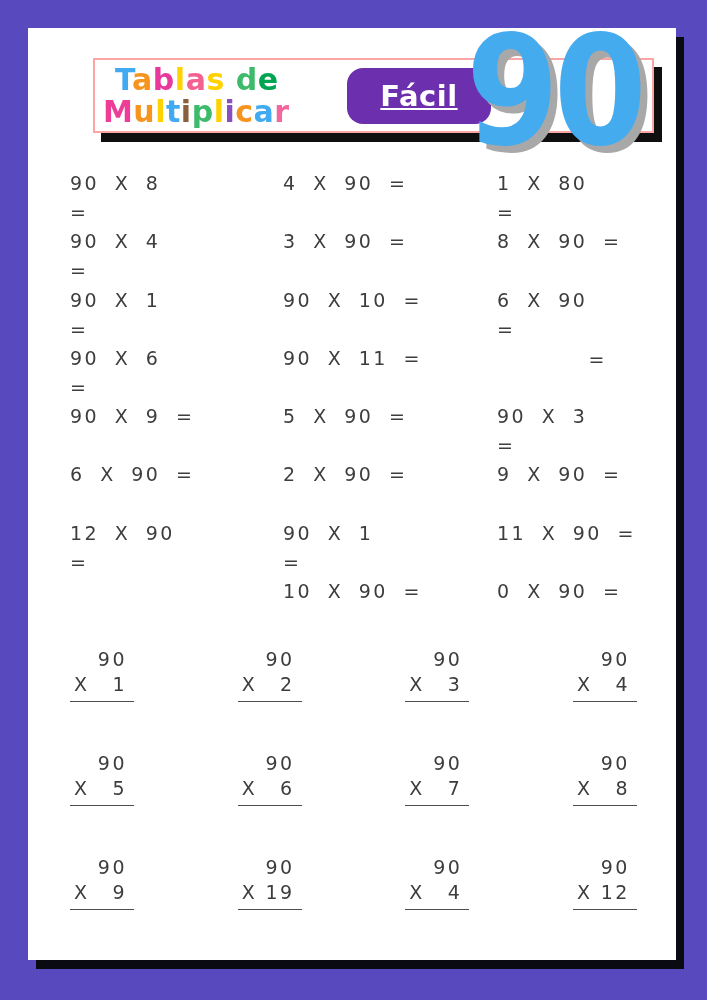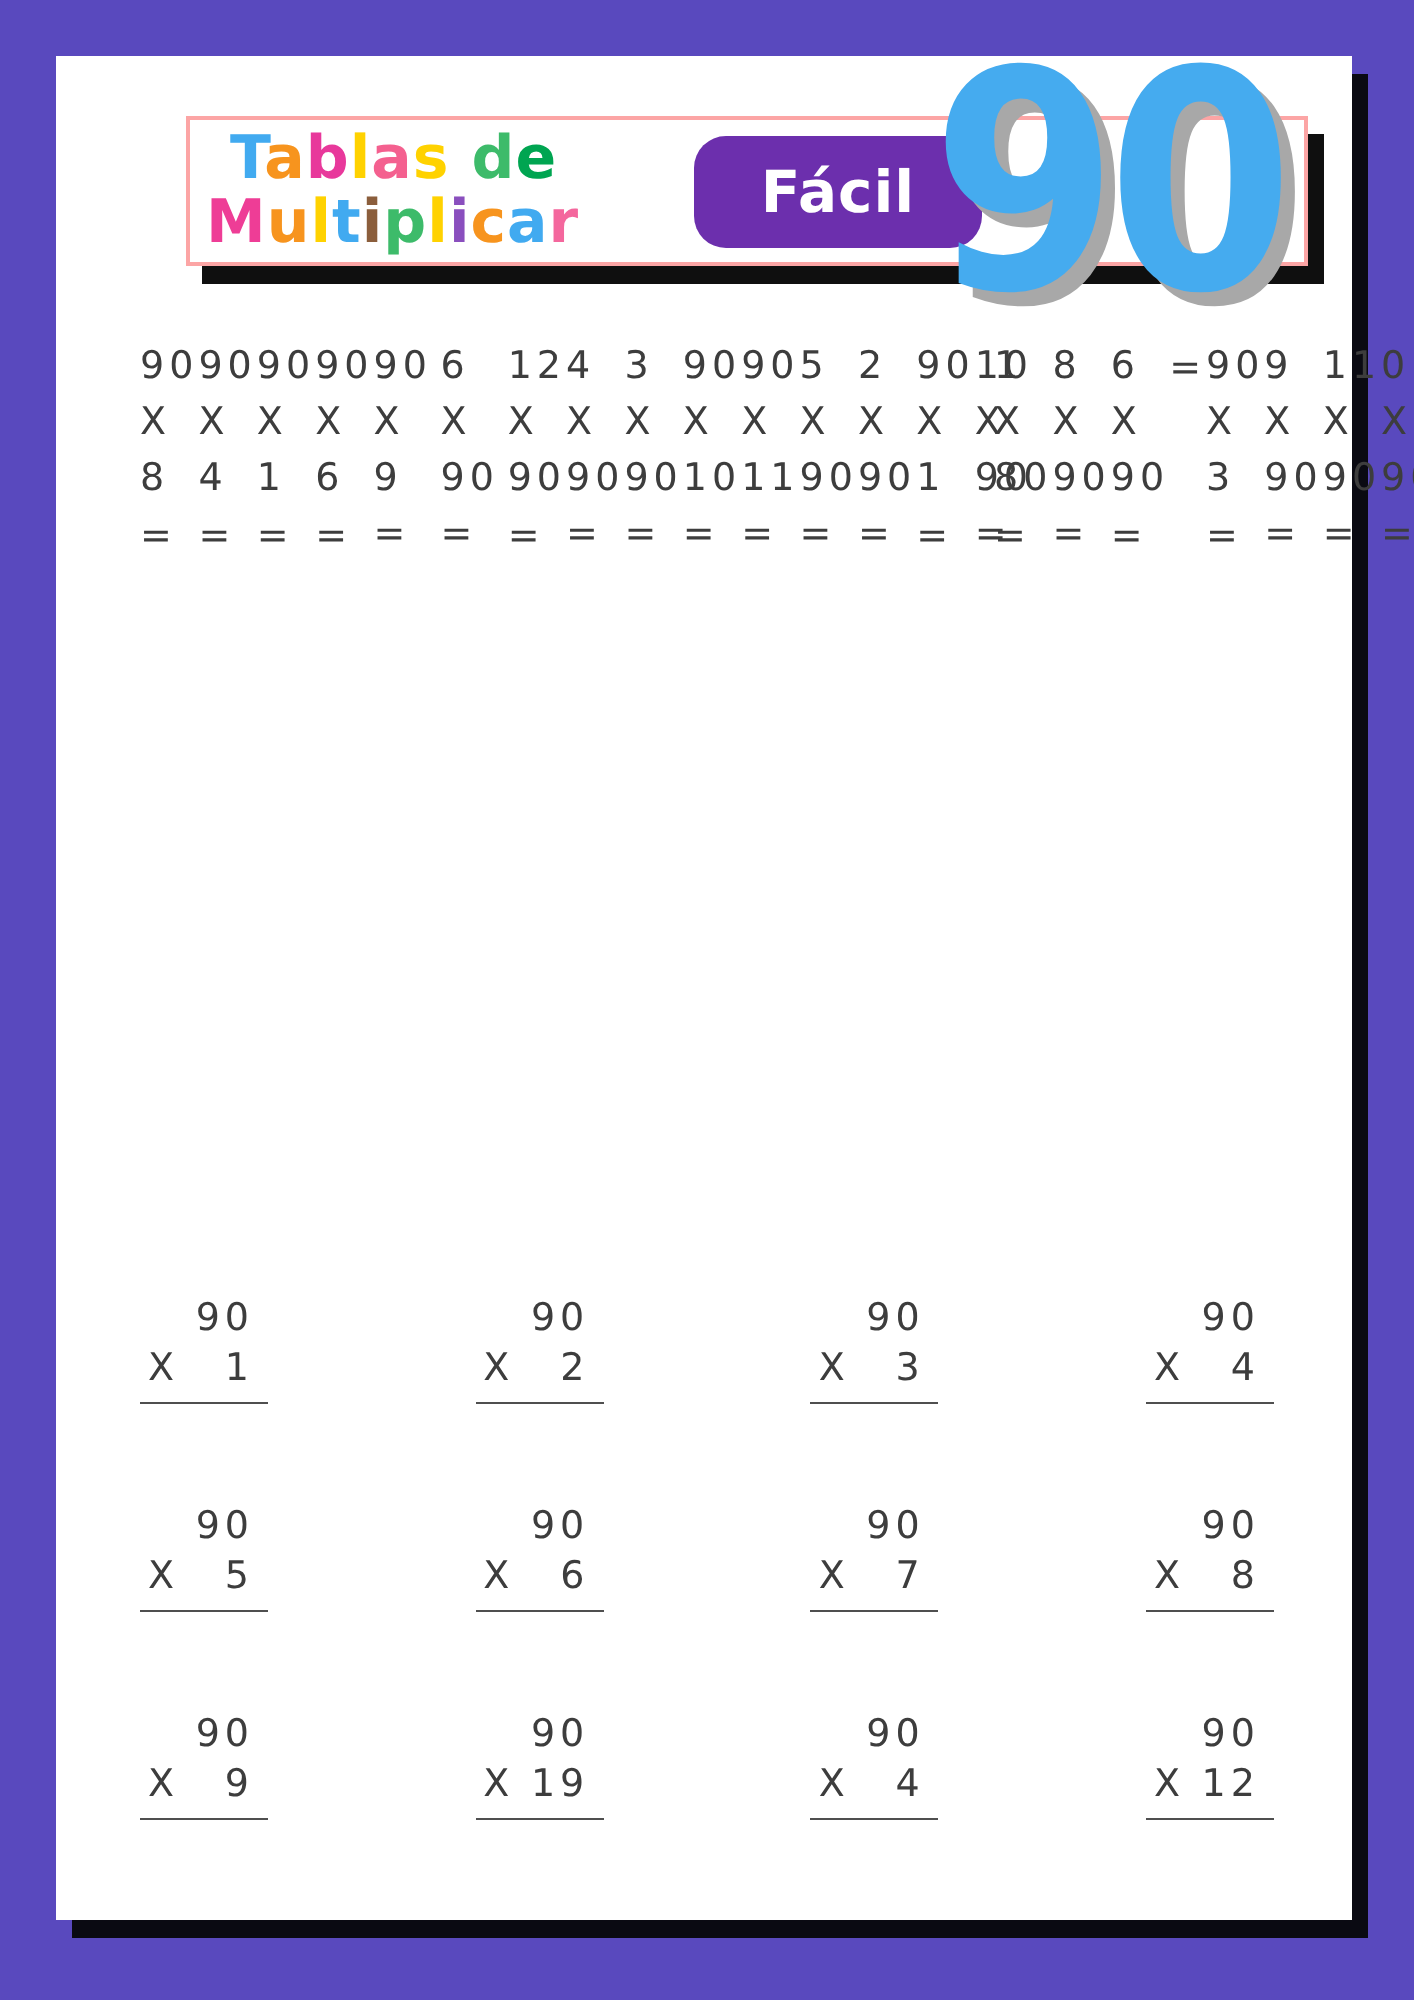--- a/index.html
+++ b/index.html
@@ -45,20 +45,21 @@
   .title-line1 { padding-left: 12px; }
   .facil-badge {
     margin-left: 12px;
     width: 144px; height: 56px;
     border-radius: 16px;
     display: flex; align-items: center; justify-content: center;
     color: #ffffff;
     font-weight: 800;
     font-size: 29px;
     letter-spacing: 0.5px;
+    text-decoration: underline;
   }
   .big-number {
     position: absolute;
     right: 34px; top: -12px;
     font-size: 152px;
     font-weight: 800;
     line-height: 1;
     letter-spacing: -6px;
     transform: scaleX(0.88);
     transform-origin: right top;
@@ -67,21 +68,21 @@
   }
 
   
   .eq-grid {
     position: absolute;
     left: 42px; top: 141px;
     width: 572px;
     display: grid;
     grid-template-columns: 213px 214px 145px;
   }
-  .eq-col { display: flex; flex-direction: row; }
+  .eq-col { display: flex; flex-direction: column; }
   .eq-cell {
     height: 58.3px;
     font-size: 19px;
     color: #3d3d3d;
     letter-spacing: 2.5px;
     word-spacing: 7px;
   }
   .eq-line { line-height: 28px; }
   .eq-equals { margin-top: 1px; }
   .eq-right { width: 110px; text-align: right; }

